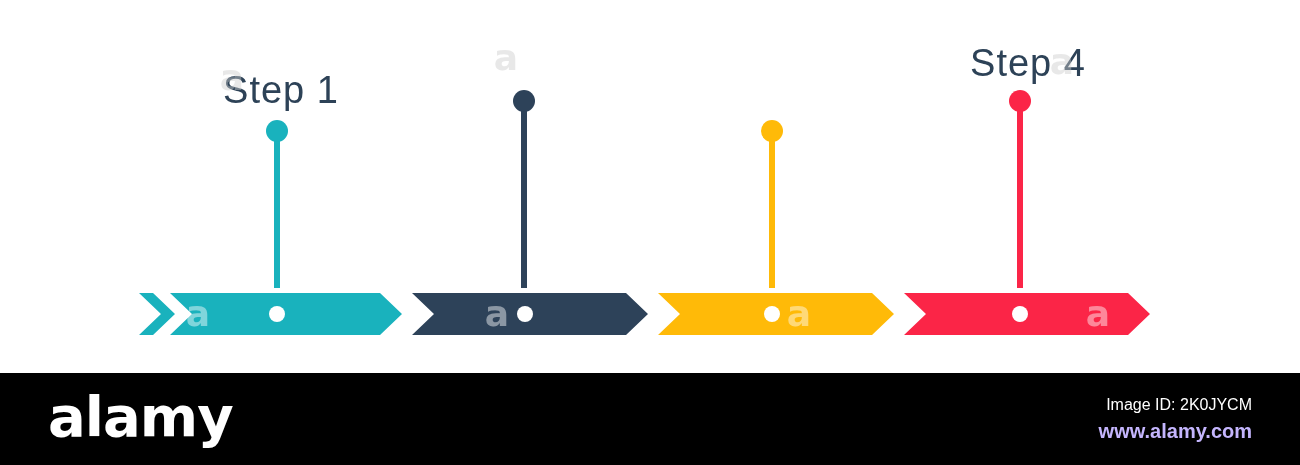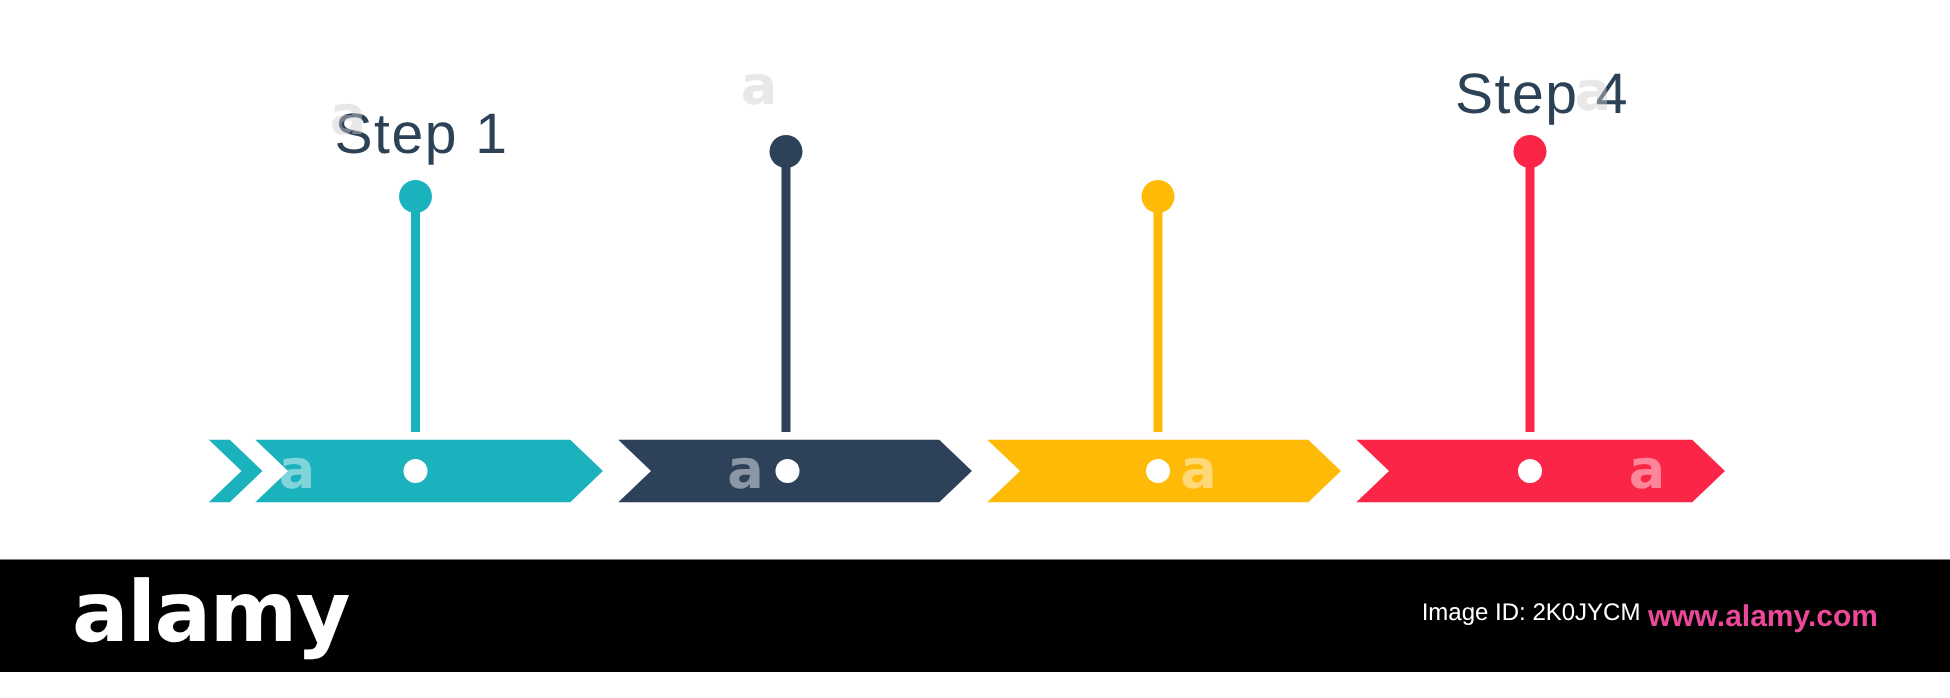--- a/index.html
+++ b/index.html
@@ -39,29 +39,29 @@
     font-family:"DejaVu Sans",sans-serif;pointer-events:none;z-index:4;
   }
   .wm-bar{color:rgba(255,255,255,0.45);}
   .wm-top{color:rgba(205,205,205,0.45);}
   .wmb1{left:198px;top:314px;} .wmb2{left:497px;top:314px;}
   .wmb3{left:799px;top:314px;} .wmb4{left:1098px;top:314px;}
   .wmt1{left:232px;top:78px;}  .wmt2{left:506px;top:58px;}  .wmt3{left:1062px;top:62px;}
 
   
   .footer{
-    position:absolute;left:0;top:373px;width:1300px;height:75px;
+    position:absolute;left:0;top:373px;width:1300px;height:92px;
     display:flex;align-items:center;justify-content:space-between;
-    box-sizing:border-box;padding:0 48px;text-decoration:underline;
+    box-sizing:border-box;padding:0 48px;
   }
   .footer-logo{
     font-family:"DejaVu Sans",sans-serif;font-weight:bold;
     font-size:56px;line-height:1;letter-spacing:-1px;margin-top:-4px;
   }
-  .footer-right{text-align:right;display:flex;gap:5px;}
+  .footer-right{text-align:right;display:flex;flex-direction:column;gap:5px;}
   .footer-id{font-size:16px;line-height:1.2;}
   .footer-url{font-size:20px;font-weight:bold;line-height:1.2;}
 </style>
 </head>
 <body>
 
 <div class="canvas">
 
   <div class="step-label lbl1">Step 1</div>
   <div class="step-label lbl4">Step 4</div>
@@ -92,17 +92,17 @@
   <div class="wm wm-bar wmb3">a</div>
   <div class="wm wm-bar wmb4">a</div>
   <div class="wm wm-top wmt1">a</div>
   <div class="wm wm-top wmt2">a</div>
   <div class="wm wm-top wmt3">a</div>
 
   <div class="footer" style="background: rgb(0, 0, 0);">
     <div class="footer-logo" style="color: rgb(255, 255, 255);">alamy</div>
     <div class="footer-right">
       <div class="footer-id" style="color: rgb(255, 255, 255);">Image ID: 2K0JYCM</div>
-      <div class="footer-url" style="color: #ec4899;">www.alamy.com</div>
+      <div class="footer-url" style="color: #c4b5fd;">www.alamy.com</div>
     </div>
   </div>
 
 </div>
 
 </body></html>

